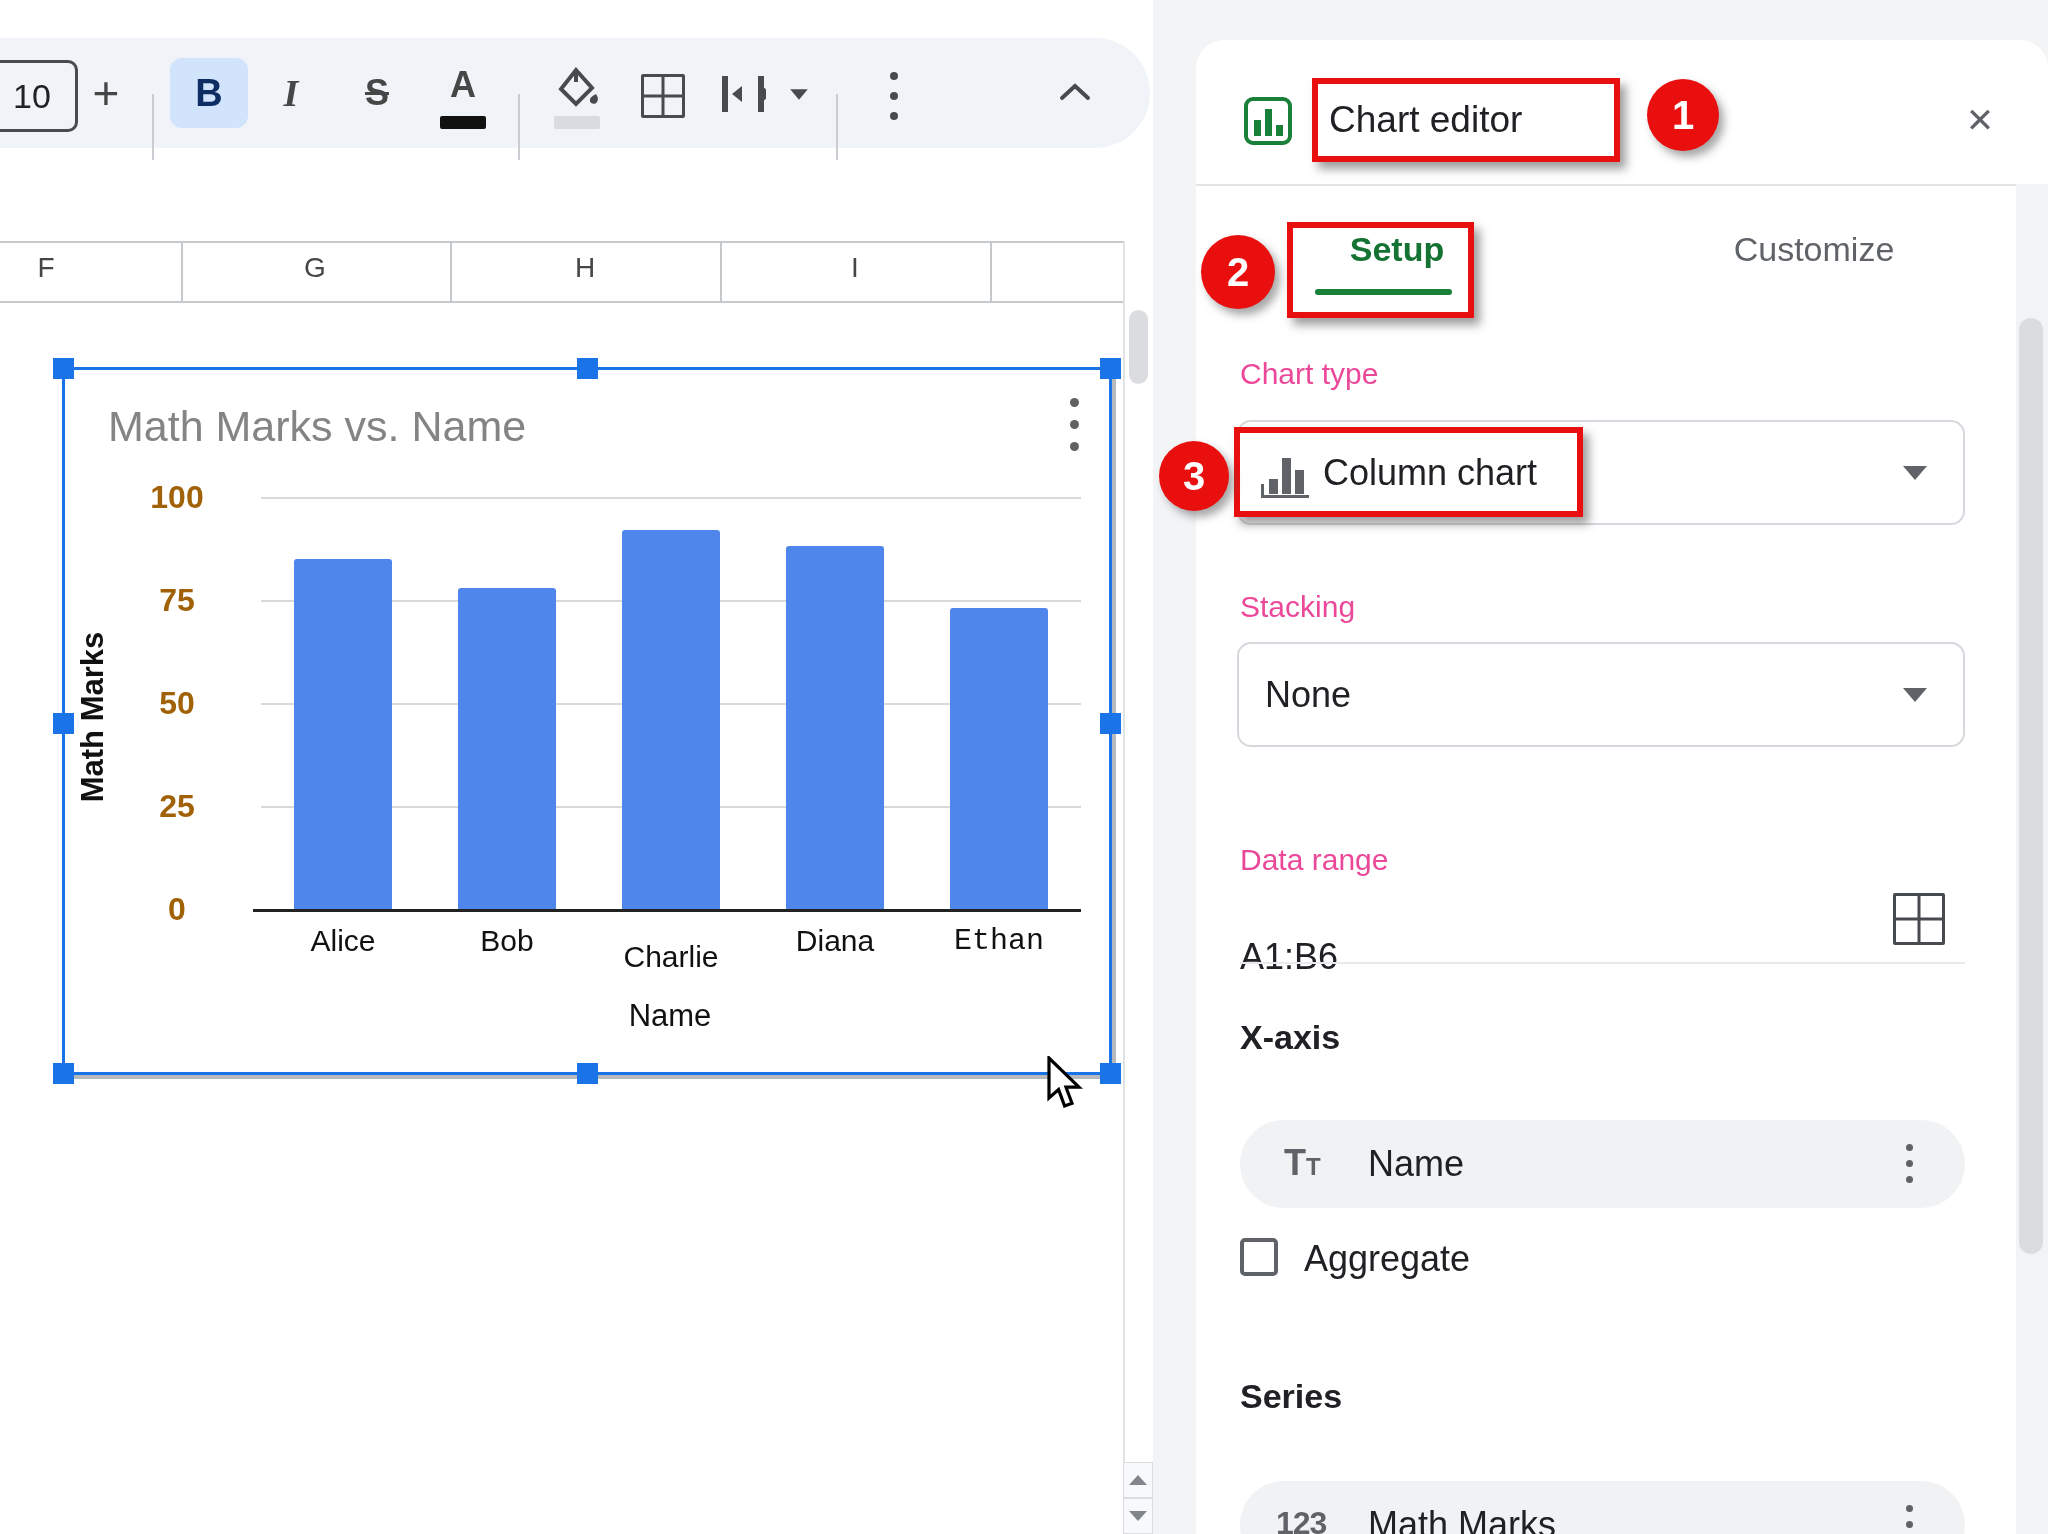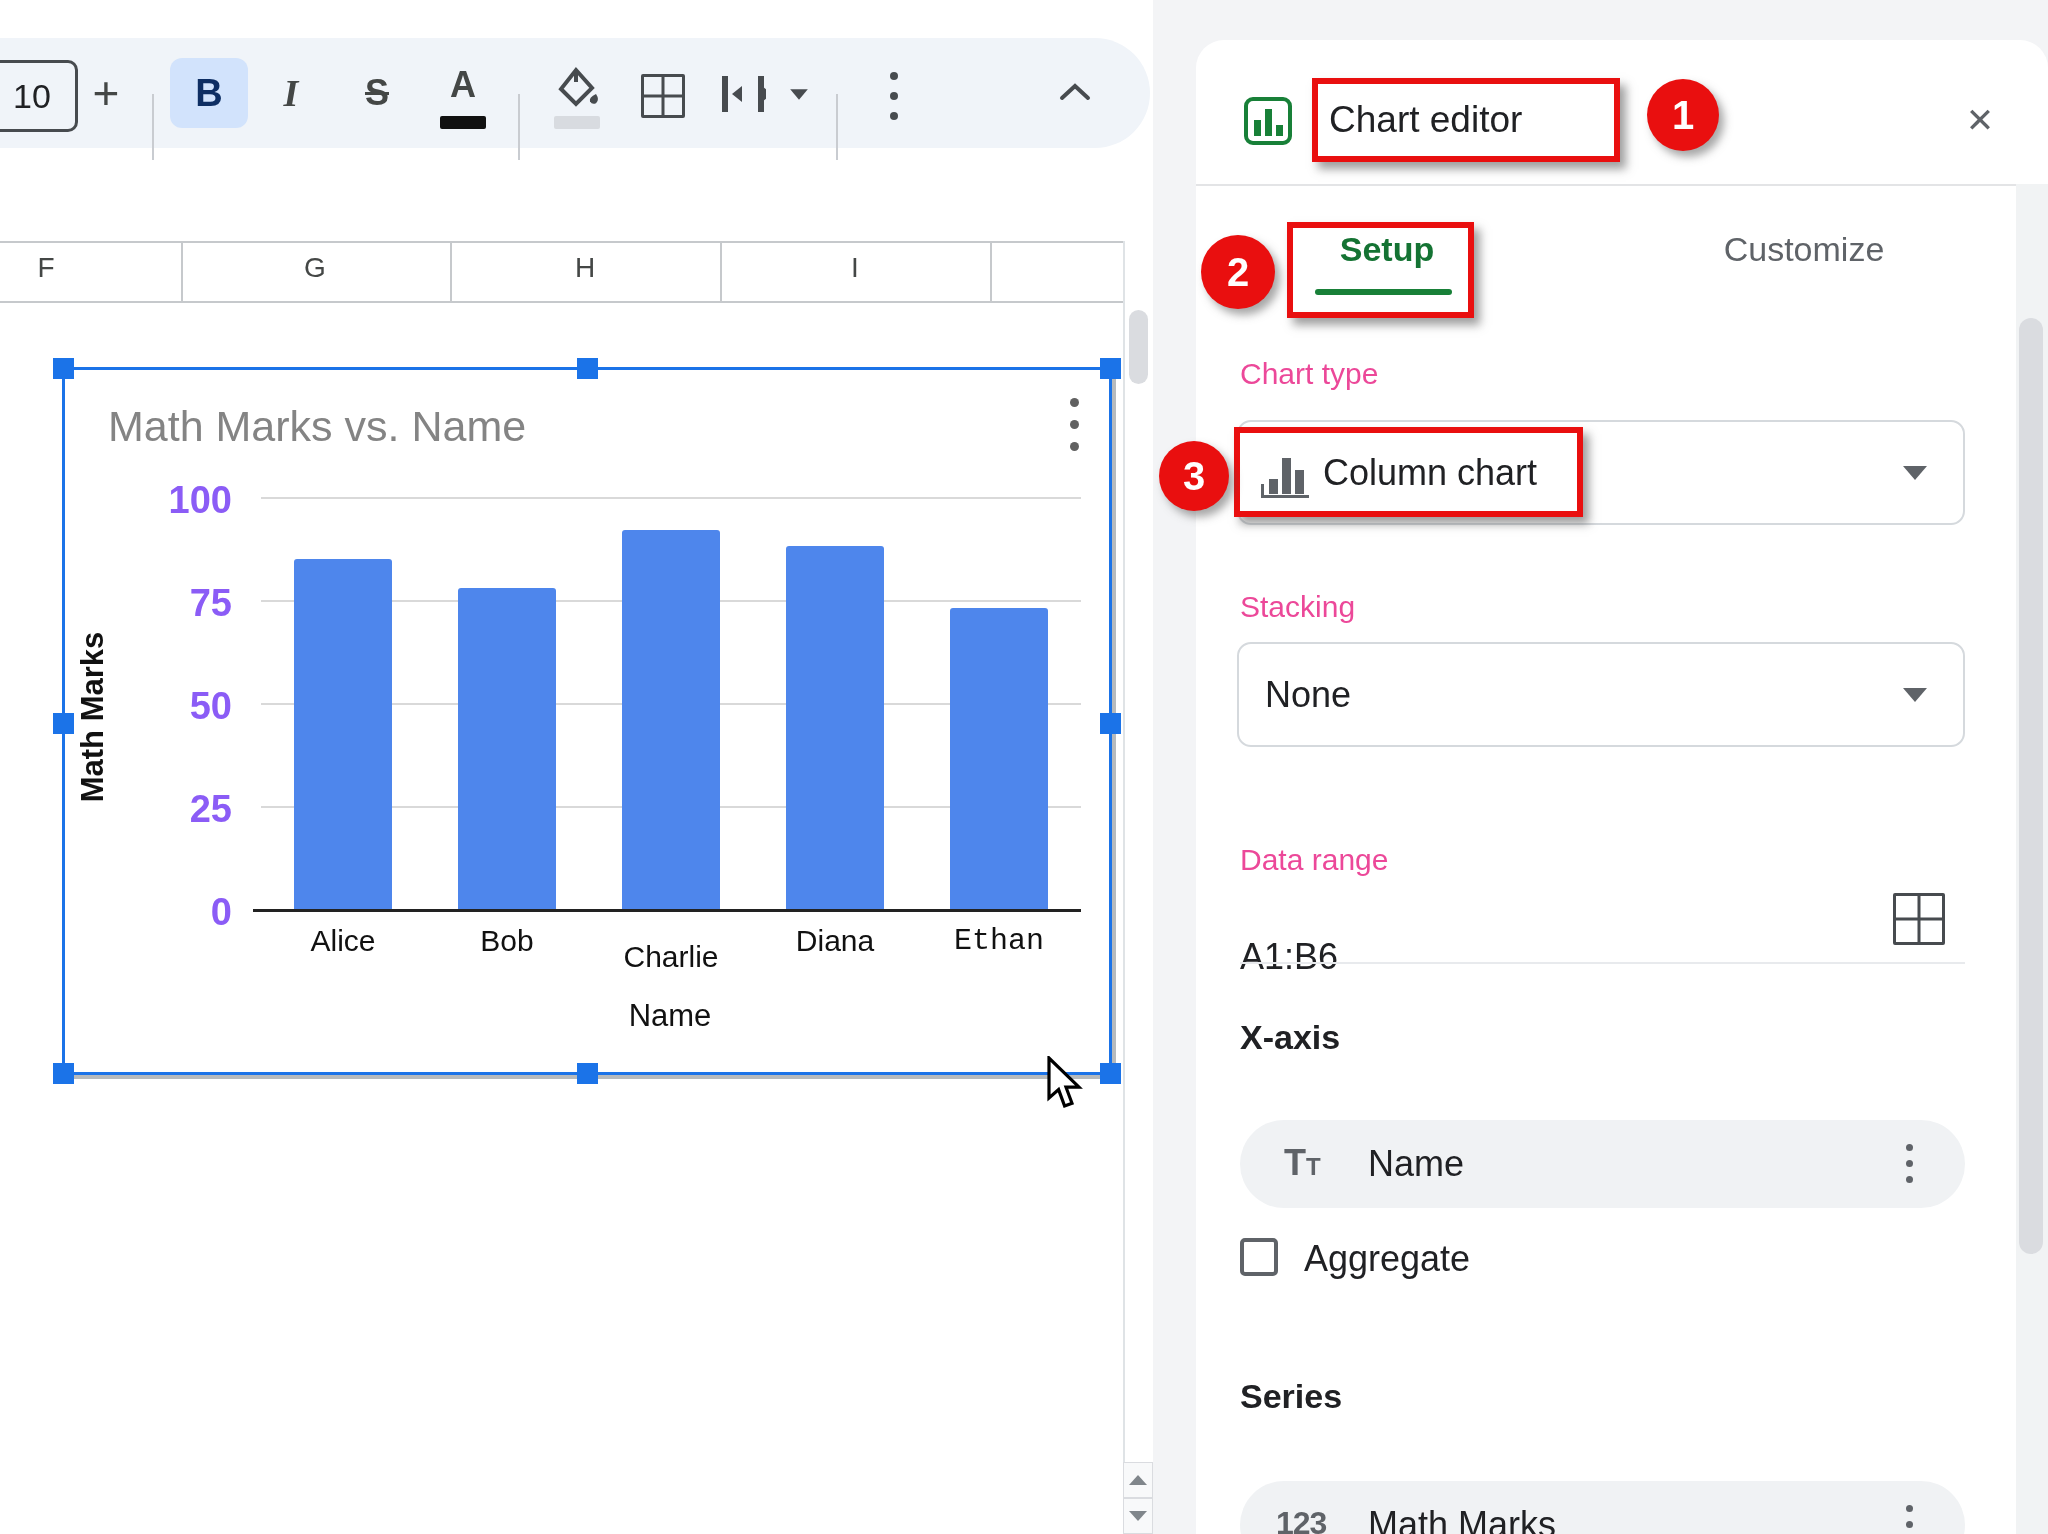--- a/index.html
+++ b/index.html
@@ -36,21 +36,21 @@
 
   
   .chart-card{position:absolute;left:62px;top:367px;width:1050px;height:708px;background:#fff;
               border:3px solid #1b73e8;box-shadow:4px 4px 0 0 rgba(110,117,124,.5);box-sizing:border-box;}
   .handle{position:absolute;width:21px;height:21px;background:#1b73e8;}
   .chart-title{position:absolute;left:43px;top:32px;font-size:43px;color:#848484;}
   .chart-menu{position:absolute;left:1005px;top:28px;display:flex;flex-direction:column;gap:13px;cursor:pointer;}
   .chart-menu i{width:9px;height:9px;border-radius:50%;background:#616161;}
   .gridline{position:absolute;height:2px;background:#d9d9d9;}
   .gridline.zero{background:#222;height:3px;}
-  .ytick{position:absolute;width:110px;text-align:right;font-size:38px;font-weight:600;color:#8b5cf6;}
+  .ytick{position:absolute;width:110px;text-align:center;font-size:32px;font-weight:600;color:#a16207;}
   .bar{position:absolute;background:#4e86ec;border-radius:3px 3px 0 0;}
   .xcat{position:absolute;text-align:center;font-size:30px;font-weight:500;color:#111;}
   .ylab{position:absolute;left:-132px;top:329px;width:320px;text-align:center;font-size:31px;font-weight:700;color:#111;
         transform:rotate(-90deg);}
   .xlab{position:absolute;left:440px;top:628px;width:330px;text-align:center;font-size:31px;font-weight:500;color:#111;}
 
   
   .sheet-scroll-track{position:absolute;left:1123px;top:241px;width:30px;height:1293px;background:#fff;border-left:2px solid #dfe3e6;}
   .sheet-scroll-thumb{position:absolute;left:1129px;top:310px;width:19px;height:74px;background:#dadce0;border-radius:10px;}
   .scroll-btn{position:absolute;left:1123px;width:30px;height:36px;background:#f8f9fa;border:1px solid #dadce0;
@@ -61,21 +61,21 @@
   
   .right-bg{position:absolute;left:1153px;top:0;width:895px;height:1534px;background:#f3f4f6;}
   .panel{position:absolute;left:1196px;top:40px;width:852px;height:1494px;background:#fff;border-radius:28px 28px 0 0;}
   .p-title{position:absolute;left:133px;top:59px;font-size:37px;color:#202124;}
   .editor-icon{position:absolute;left:48px;top:57px;width:48px;height:48px;border:4px solid #188038;border-radius:9px;
                box-sizing:border-box;display:flex;align-items:flex-end;justify-content:center;gap:4px;padding-bottom:5px;}
   .editor-icon i{width:7px;background:#188038;display:block;}
   .p-close{position:absolute;left:760px;top:58px;width:48px;height:44px;font-size:34px;color:#5f6368;
            display:flex;align-items:center;justify-content:center;cursor:pointer;}
   .p-divider{position:absolute;left:0;width:852px;height:2px;background:#e3e4e6;}
-  .tab{position:absolute;top:190px;font-size:34px;cursor:pointer;}
+  .tab{position:absolute;top:190px;font-size:34px;cursor:pointer;margin-left:10px;}
   .tab.setup{left:136px;width:110px;text-align:center;color:#147333;font-weight:600;}
   .tab.customize{left:508px;width:200px;text-align:center;color:#5f6368;font-weight:500;}
   .tab-underline{position:absolute;left:119px;top:249px;width:137px;height:6px;background:#188038;border-radius:3px;}
   .p-label{position:absolute;left:44px;font-size:30px;color:#ec4899;}
   .p-sechead{position:absolute;left:44px;font-size:34px;font-weight:700;color:#202124;}
   .dropdown{position:absolute;left:41px;width:728px;height:105px;border:2px solid #d5d9dd;border-radius:14px;
             box-sizing:border-box;background:#fff;cursor:pointer;}
   .dd-text{position:absolute;left:26px;top:0;height:101px;display:flex;align-items:center;font-size:36px;color:#202124;}
   .dd-text.with-icon{left:84px;}
   .dd-caret{position:absolute;right:36px;top:44px;width:0;height:0;

